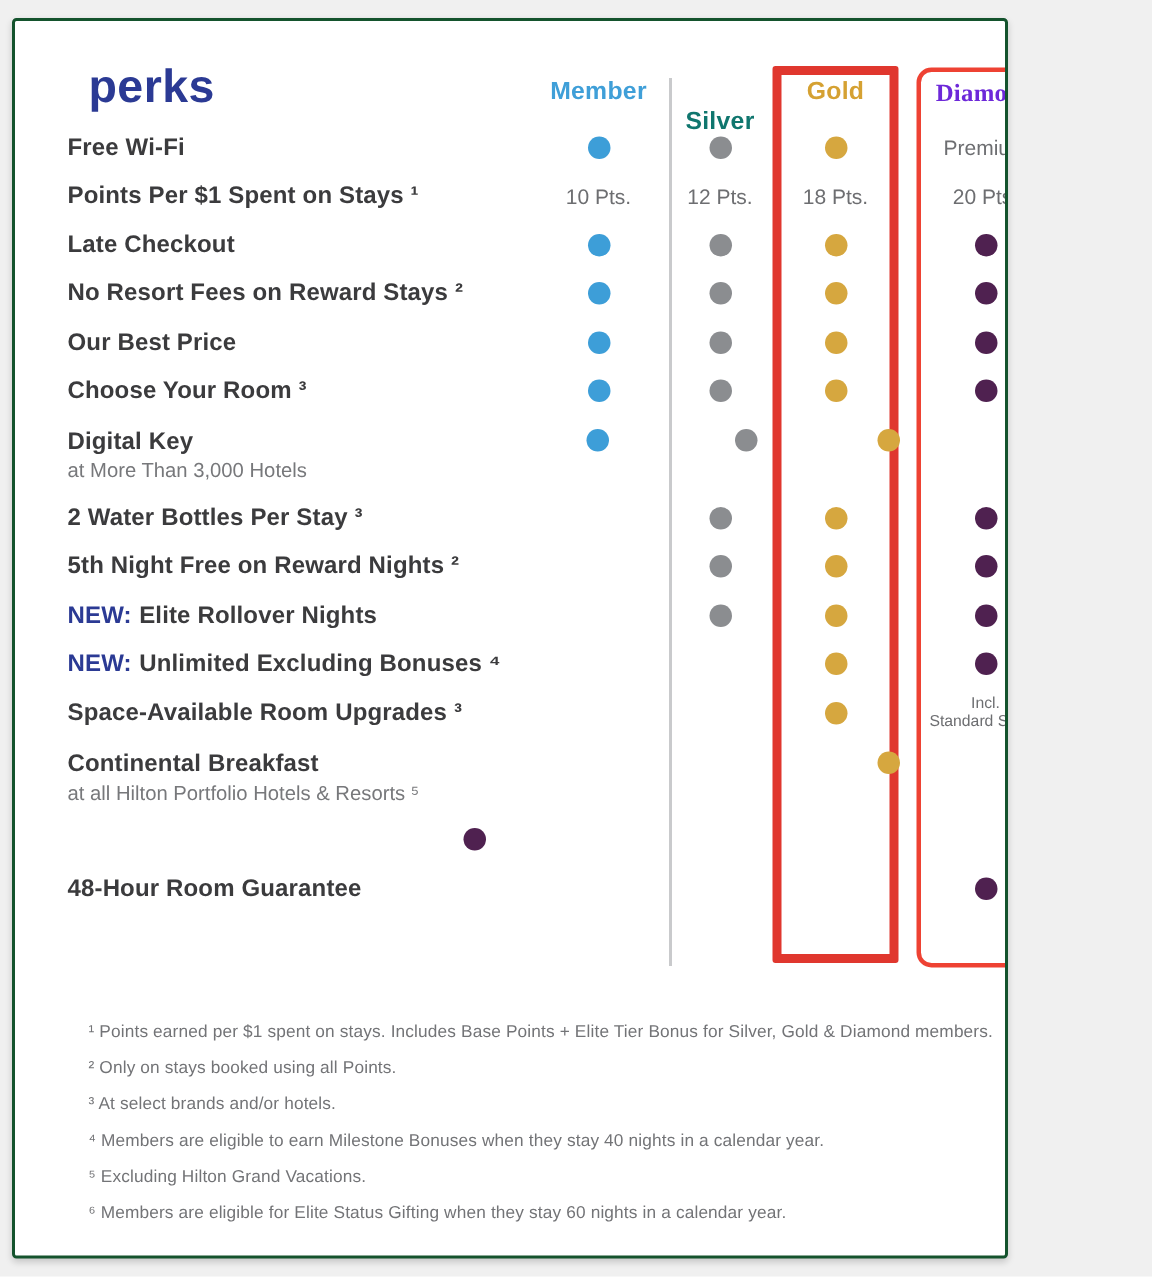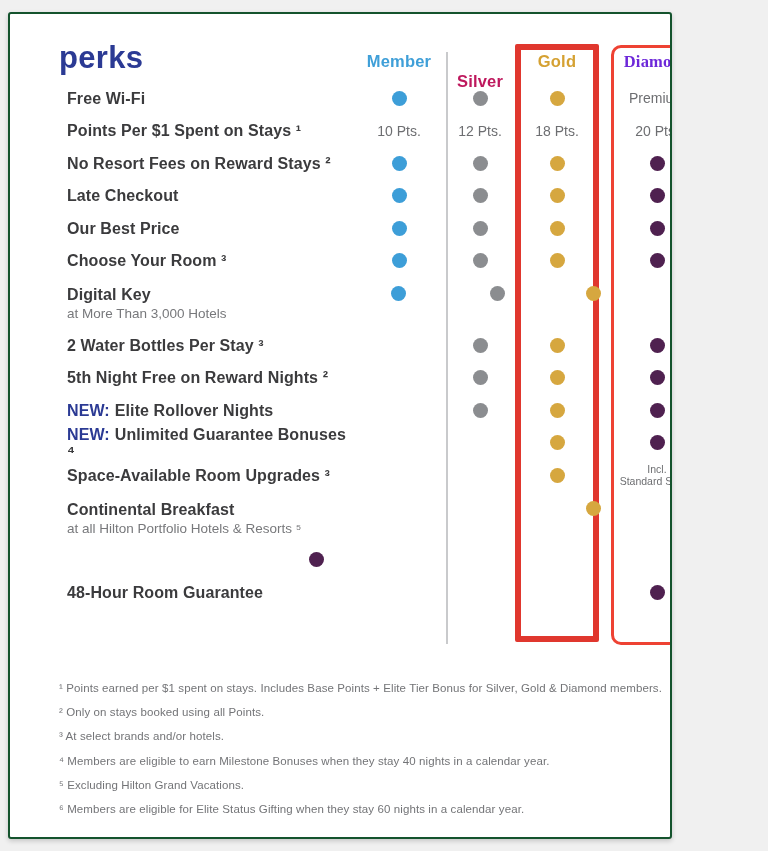--- a/index.html
+++ b/index.html
@@ -31,21 +31,21 @@
     position:absolute; left:601px; top:31px; width:95px; height:600px;
     border:3px solid #ee4233; border-radius:10px; box-sizing:border-box;
   }
   
   .table { position:absolute; left:0; top:27px; width:752px; }
   .hdr-row { display:flex; height:41px; align-items:center; }
   .hdr-label { font-size:16.5px; font-weight:bold; letter-spacing:0.2px; text-align:center; }
   .row { display:flex; height:32.5px; align-items:center; box-sizing:border-box; }
   .row.tall { height:52px; align-items:flex-start; padding-top:9px;gap:24px; }
   .cell-label {
-    width:341px; padding-left:57px; box-sizing:border-box;
+    width:341px; padding-left:35px; box-sizing:border-box;
     font-size:16px; font-weight:bold; color:#3b3b3d; letter-spacing:0.1px;
     line-height:17px;
   }
   .cell-label .subtitle {
     font-size:13.5px; font-weight:normal; color:#77787b; margin-top:2px; letter-spacing:0;
   }
   .cell { display:flex; justify-content:center; align-items:center; box-sizing:border-box; }
   .cell.member  { width:96px; }
   .cell.silver  { width:66px; }
   .cell.gold    { width:88px; }
@@ -69,21 +69,21 @@
   <div class="gold-box" style="border-color: rgb(224, 55, 46);"></div>
   <div class="diamond-box" style="border-color: rgb(238, 66, 51);"></div>
 
   <div class="table" id="table">
       <div class="hdr-row">
         <div class="cell-label"></div>
         <div class="cell member">
           <span class="hdr-label" style="color: rgb(63, 159, 216);">Member</span>
         </div>
         <div class="cell silver">
-          <span class="hdr-label" style="color: #be185d; margin-top: 40px;">Silver</span>
+          <span class="hdr-label" style="color: #0f766e; margin-top: 40px;">Silver</span>
         </div>
         <div class="cell gold">
           <span class="hdr-label" style="color: rgb(213, 161, 50);">Gold</span>
         </div>
         <div class="cell diamond">
           <span class="hdr-label" style="color: #6d28d9; font-family: Liberation Serif, serif;">Diamond</span>
         </div>
       </div>
       <div class="row">
         <div class="cell-label">
@@ -114,38 +114,38 @@
         </div>
         <div class="cell gold">
           <span class="pts">18 Pts.</span>
         </div>
         <div class="cell diamond">
           <span class="pts">20 Pts.</span>
         </div>
       </div>
       <div class="row">
         <div class="cell-label">
+          <div><span>Late Checkout</span></div>
+        </div>
+        <div class="cell member">
+          <span class="dot" style="background: rgb(61, 158, 216);"></span>
+        </div>
+        <div class="cell silver">
+          <span class="dot" style="background: rgb(139, 141, 144);"></span>
+        </div>
+        <div class="cell gold">
+          <span class="dot" style="background: rgb(214, 167, 63);"></span>
+        </div>
+        <div class="cell diamond">
+          <span class="dot" style="background: rgb(79, 33, 80);"></span>
+        </div>
+      </div>
+      <div class="row">
+        <div class="cell-label">
           <div><span>No Resort Fees on Reward Stays ²</span></div>
-        </div>
-        <div class="cell member">
-          <span class="dot" style="background: rgb(61, 158, 216);"></span>
-        </div>
-        <div class="cell silver">
-          <span class="dot" style="background: rgb(139, 141, 144);"></span>
-        </div>
-        <div class="cell gold">
-          <span class="dot" style="background: rgb(214, 167, 63);"></span>
-        </div>
-        <div class="cell diamond">
-          <span class="dot" style="background: rgb(79, 33, 80);"></span>
-        </div>
-      </div>
-      <div class="row">
-        <div class="cell-label">
-          <div><span>Late Checkout</span></div>
         </div>
         <div class="cell member">
           <span class="dot" style="background: rgb(61, 158, 216);"></span>
         </div>
         <div class="cell silver">
           <span class="dot" style="background: rgb(139, 141, 144);"></span>
         </div>
         <div class="cell gold">
           <span class="dot" style="background: rgb(214, 167, 63);"></span>
         </div>
@@ -245,21 +245,21 @@
         </div>
         <div class="cell gold">
           <span class="dot" style="background: rgb(214, 167, 63);"></span>
         </div>
         <div class="cell diamond">
           <span class="dot" style="background: rgb(79, 33, 80);"></span>
         </div>
       </div>
       <div class="row">
         <div class="cell-label">
-          <div><span class="new-prefix" style="color: rgb(43, 58, 148);">NEW:</span><span>Unlimited Guarantee Bonuses ⁴</span></div>
+          <div><span class="new-prefix" style="color: rgb(43, 58, 148);">NEW:</span><span>Unlimited Excluding Bonuses ⁴</span></div>
         </div>
         <div class="cell member"></div>
         <div class="cell silver"></div>
         <div class="cell gold">
           <span class="dot" style="background: rgb(214, 167, 63);"></span>
         </div>
         <div class="cell diamond">
           <span class="dot" style="background: rgb(79, 33, 80);"></span>
         </div>
       </div>

